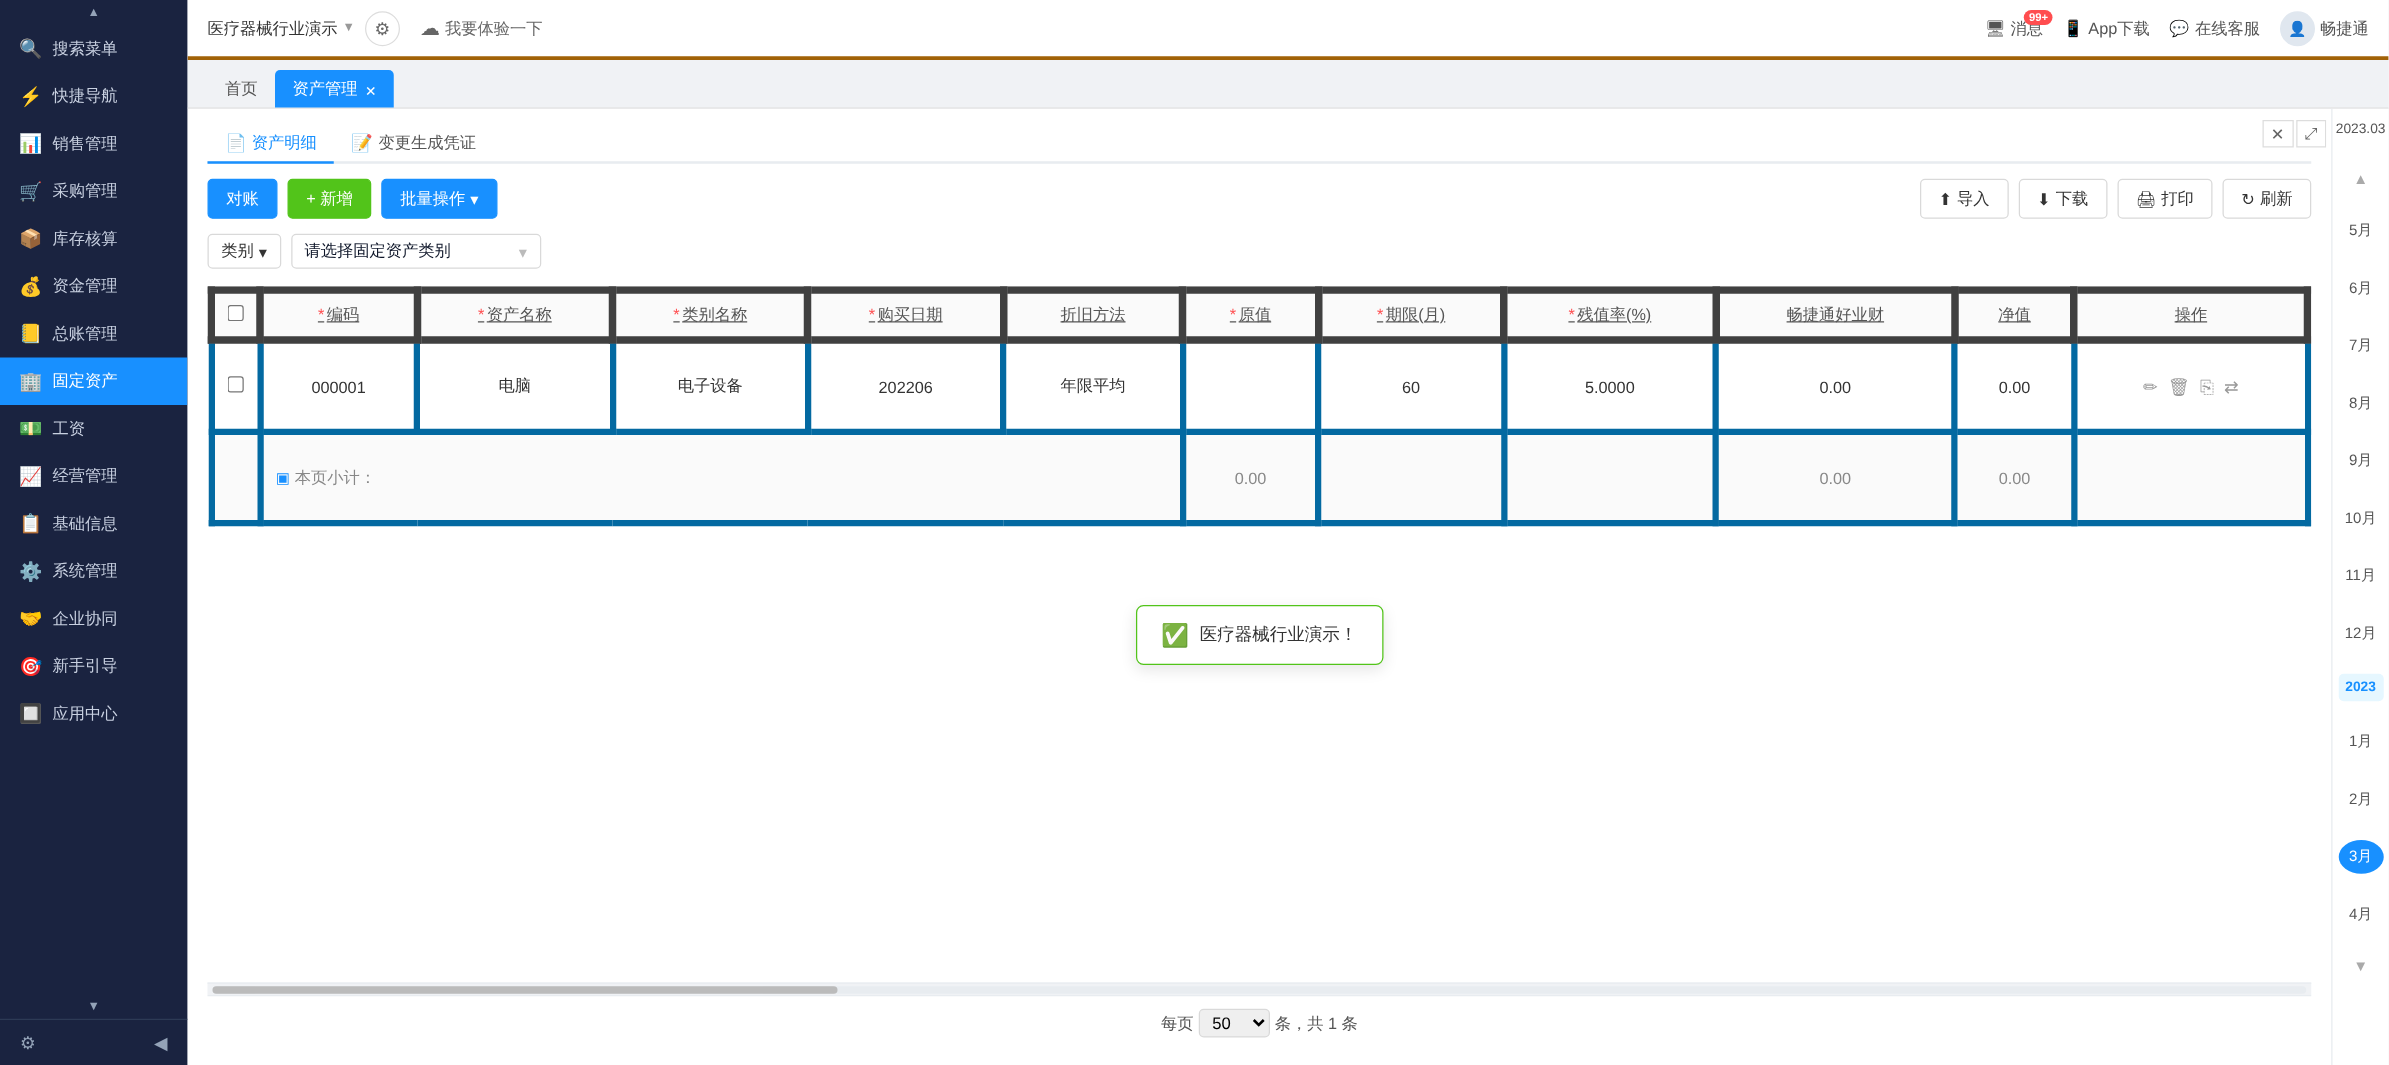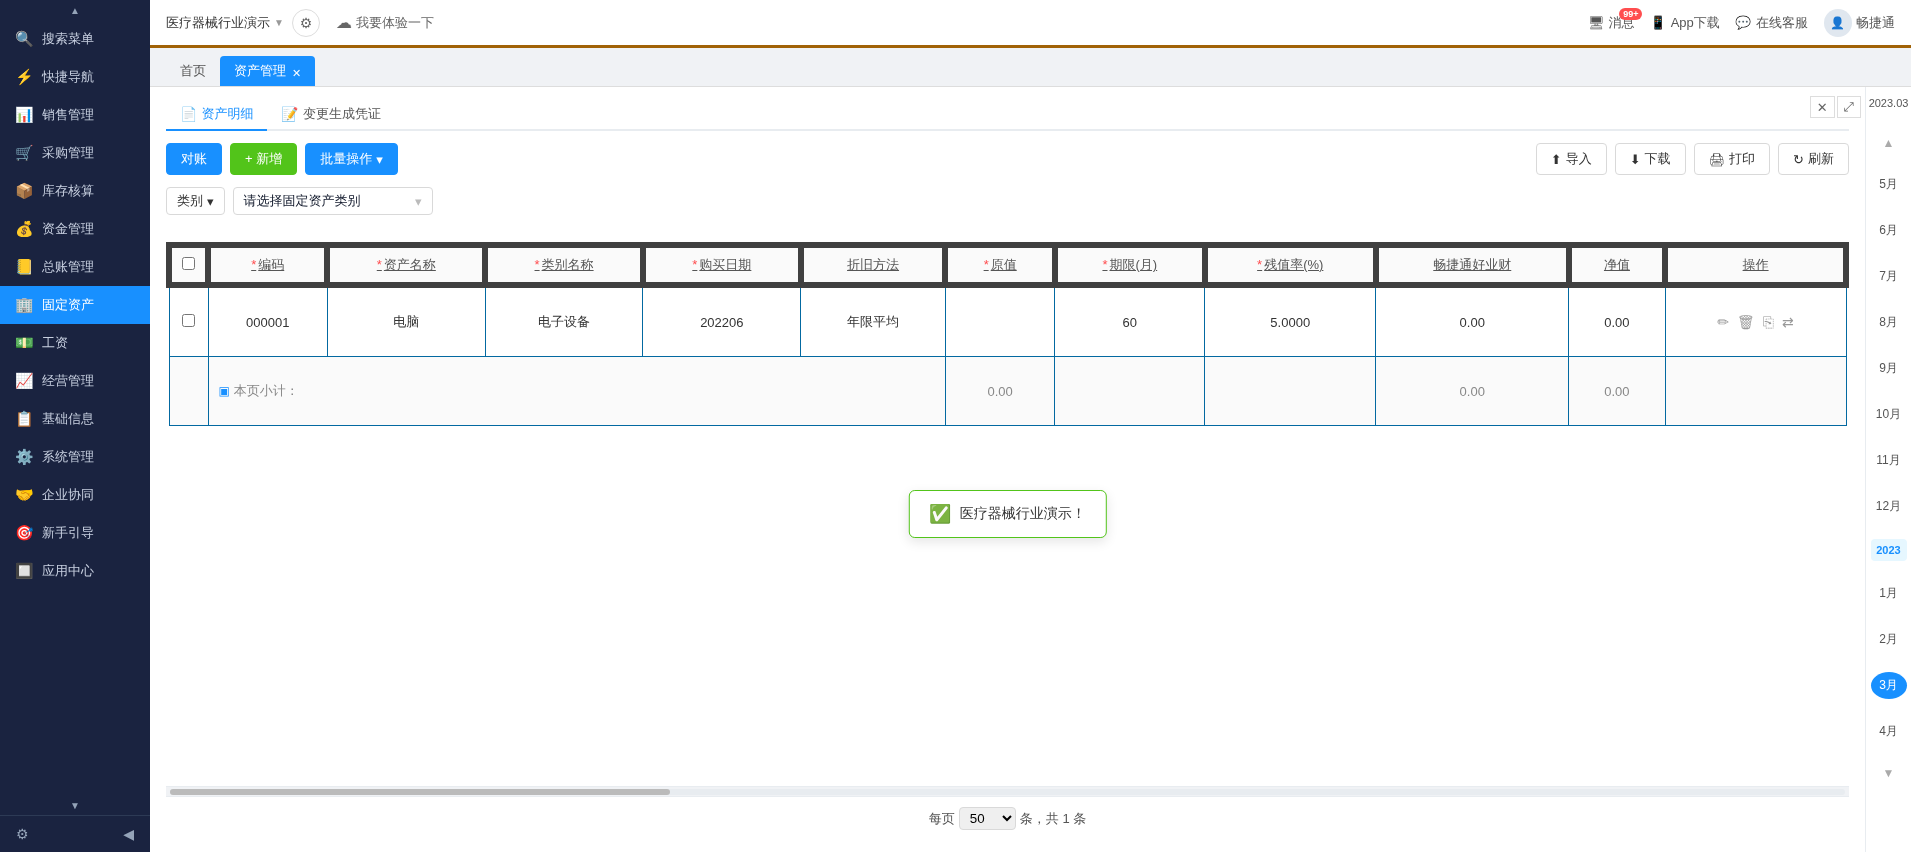--- a/index.html
+++ b/index.html
@@ -227,21 +227,21 @@
     .btn-success {
       background: #52c41a; color: white; border-color: #52c41a;
     }
     .btn-batch {
       background: #1890ff; color: white; border-color: #1890ff;
       display: inline-flex; align-items: center;
     }
 
     
     .filter-row {
-      display: flex; align-items: center; gap: 8px; margin-bottom: 27px;
+      display: flex; align-items: center; gap: 8px; margin-bottom: 14px;
     }
     .filter-select {
       display: flex; align-items: center; gap: 4px;
       border: 1px solid #d9d9d9; border-radius: 4px;
       padding: 4px 10px;
       background: white; color: #333; font-size: 13px; cursor: pointer;
     }
     .filter-select-wide {
       min-width: 200px;
       border: 1px solid #d9d9d9; border-radius: 4px;
@@ -264,21 +264,21 @@
       border: 6px solid #404040;
       font-weight: normal;
       color: #555;
       white-space: nowrap;
       text-decoration: underline;
     }
     th .required { color: #ff4d4f; margin-right: 2px; }
     td {
       padding: 25px 10px;
       text-align: center;
-      border: 1px solid #0369a1;
+      border: 5px solid #0369a1;
       color: #333;
     }
     .checkbox-cell { width: 36px; }
     .action-icons { display: flex; gap: 8px; justify-content: center; align-items: center; }
     .action-icon { color: #999; cursor: pointer; font-size: 14px; }
 
     
     .subtotal-row td {
       color: #888;
       background: #fafafa;

